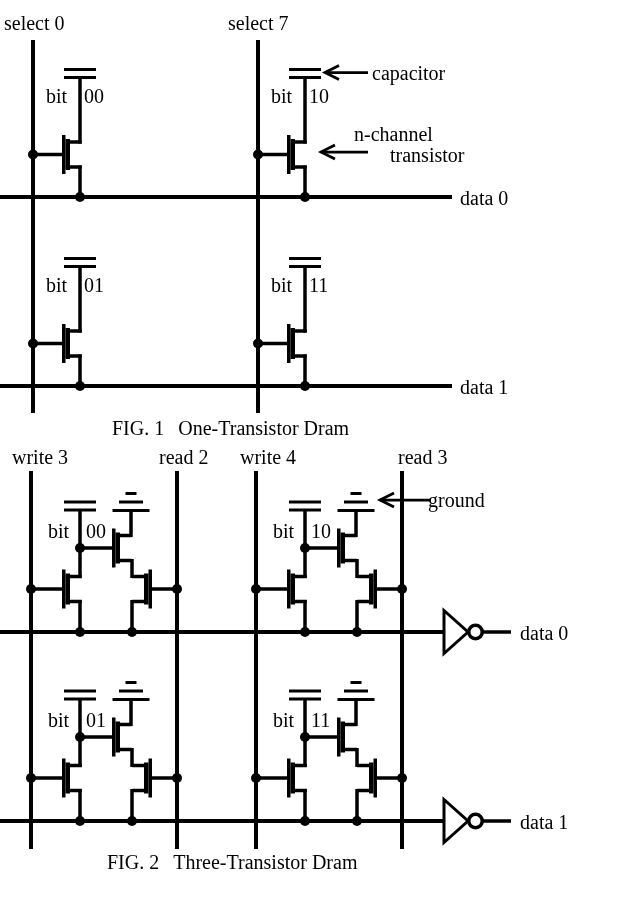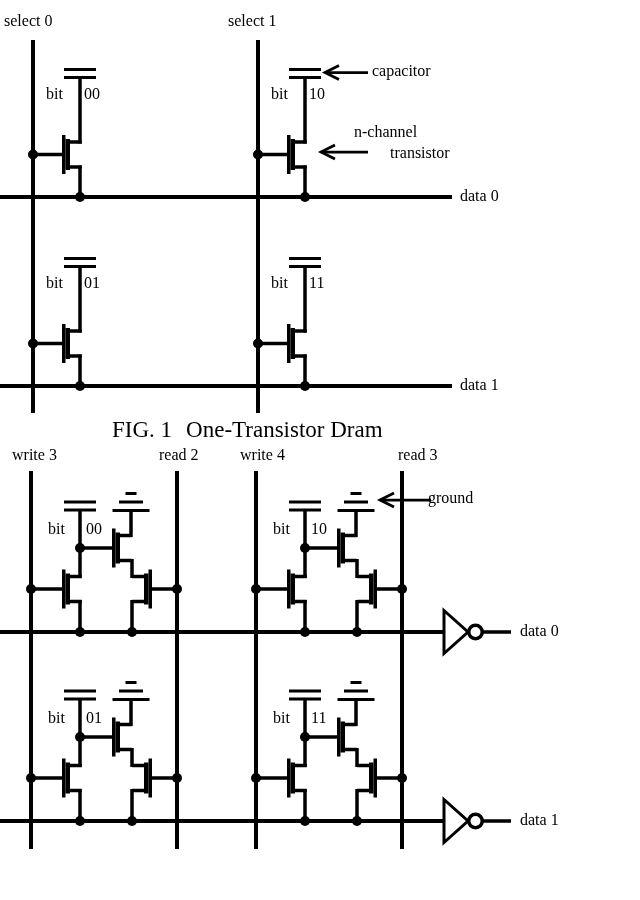--- a/index.html
+++ b/index.html
@@ -1,20 +1,20 @@
 <!DOCTYPE html>
 <html><head>
 <meta charset="utf-8">
 <style>
   html,body{margin:0;padding:0;background:#fff;}
   .page{position:relative;width:640px;height:900px;background:#fff;color:#000;
         font-family:"Liberation Serif", serif;overflow:hidden;}
   .page svg{position:absolute;left:0;top:0;}
-  .lbl{position:absolute;font-size:16px;line-height:1.05;white-space:pre;}
-  .cap{position:absolute;font-size:23px;line-height:1.05;white-space:pre;}
+  .lbl{position:absolute;font-size:20px;line-height:1.05;white-space:pre;}
+  .cap{position:absolute;font-size:20px;line-height:1.05;white-space:pre;}
   .cap .fig{margin-right:14px;}
 </style>
 </head>
 <body>
 
 <div class="page">
   <svg id="diagram" width="640" height="900" viewBox="0 0 640 900">
       <g>
         <rect x="31" y="40" width="4" height="373" fill="#000000"></rect>
         <rect x="256" y="40" width="4" height="373" fill="#000000"></rect>
@@ -287,21 +287,21 @@
           <rect x="482.5" y="819.25" width="28.5" height="3.5" fill="#000000"></rect>
         </g>
         <g>
           <polyline points="394,493 380,500 394,507" fill="none" stroke="#000000" stroke-width="2.75"></polyline>
           <line x1="380" y1="500" x2="431" y2="500" stroke="#000000" stroke-width="2.75"></line>
         </g>
       </g>
     </svg>
 
   <span class="lbl" style="left:4px;top:13px">select 0</span>
-  <span class="lbl" style="left:228px;top:13px">select 1</span>
+  <span class="lbl" style="left:228px;top:13px">select 7</span>
 
   <span class="lbl" style="left:46px;top:86px">bit</span>
   <span class="lbl" style="left:84px;top:86px">00</span>
   <span class="lbl" style="left:271px;top:86px">bit</span>
   <span class="lbl" style="left:309px;top:86px">10</span>
   <span class="lbl" style="left:46px;top:275px">bit</span>
   <span class="lbl" style="left:84px;top:275px">01</span>
   <span class="lbl" style="left:271px;top:275px">bit</span>
   <span class="lbl" style="left:309px;top:275px">11</span>
 
@@ -326,13 +326,14 @@
   <span class="lbl" style="left:48px;top:710px">bit</span>
   <span class="lbl" style="left:86px;top:710px">01</span>
   <span class="lbl" style="left:273px;top:710px">bit</span>
   <span class="lbl" style="left:311px;top:710px">11</span>
 
   <span class="lbl" style="left:428px;top:490px">ground</span>
 
   <span class="lbl" style="left:520px;top:623px">data 0</span>
   <span class="lbl" style="left:520px;top:812px">data 1</span>
 
+  <span class="cap" style="left:107px;top:852px"><span class="fig">FIG. 2</span><span>Three-Transistor Dram</span></span>
 </div>
 
 </body></html>

